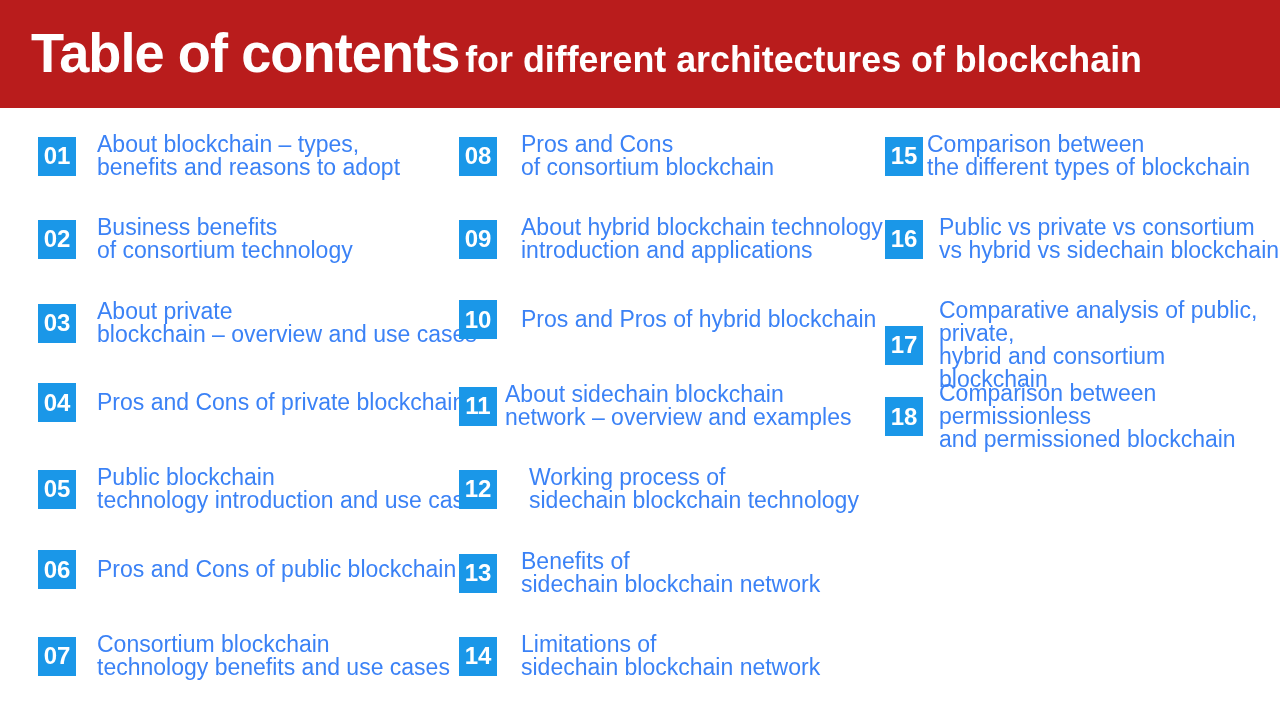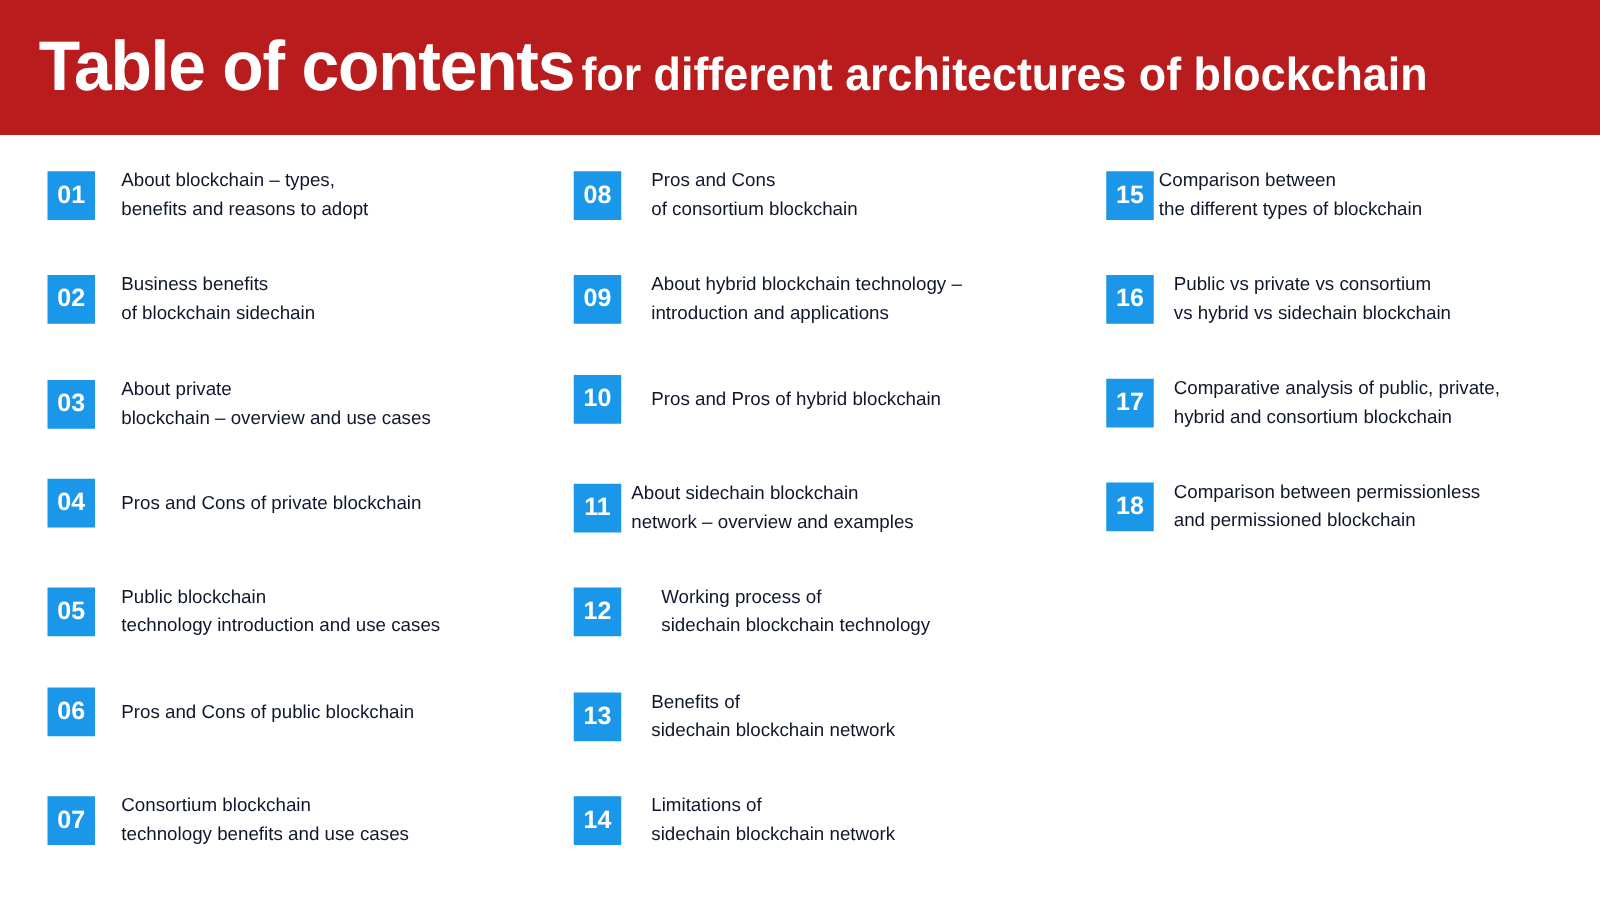--- a/index.html
+++ b/index.html
@@ -2,43 +2,43 @@
 <html><head>
 <meta charset="utf-8">
 <style>
   html, body { margin:0; padding:0; }
   body { width:1280px; height:720px; background:#ffffff; position:relative; overflow:hidden; font-family:"Liberation Sans", sans-serif; }
   .header { position:absolute; left:0; top:0; width:1280px; height:108px; background:#b91c1c; }
   .title { position:absolute; left:31px; top:20px; color:#ffffff; font-weight:bold; white-space:nowrap; transform-origin:left top; }
   .title .big { font-size:56px; letter-spacing:-1px; }
   .title .small { font-size:37px; margin-left:6px; }
   .item { position:absolute; display:flex; align-items:center; }
-  .num { width:38px; height:39px; background:#1a97e8; color:#ffffff; font-weight:bold; font-size:20px; display:flex; align-items:center; justify-content:center; flex-shrink:0; }
-  .label { margin-left:21px; color:#0f172a; font-size:15px; line-height:23px; white-space:pre-line; }
+  .num { width:38px; height:39px; background:#1a97e8; color:#ffffff; font-weight:bold; font-size:24px; display:flex; align-items:center; justify-content:center; flex-shrink:0; }
+  .label { margin-left:21px; color:#3b82f6; font-size:23px; line-height:23px; white-space:pre-line; }
 </style>
 </head>
 <body>
 
 <div class="header">
   <div class="title" style="transform: scaleX(0.968218);">
     <span class="big">Table of contents</span><span class="small">for different architectures of blockchain</span>
   </div>
 </div>
 
 <div id="toc">
 
   <div class="item" style="left:38px;top:133px">
       <div class="num">01</div>
       <div class="label">About blockchain – types,
 benefits and reasons to adopt</div>
     </div>
   <div class="item" style="left:38px;top:216px">
       <div class="num">02</div>
       <div class="label">Business benefits
-of blockchain sidechain</div>
+of consortium technology</div>
     </div>
   <div class="item" style="left:38px;top:300px">
       <div class="num">03</div>
       <div class="label">About private
 blockchain – overview and use cases</div>
     </div>
   <div class="item" style="left:38px;top:383px">
       <div class="num">04</div>
       <div class="label">Pros and Cons of private blockchain</div>
     </div>

